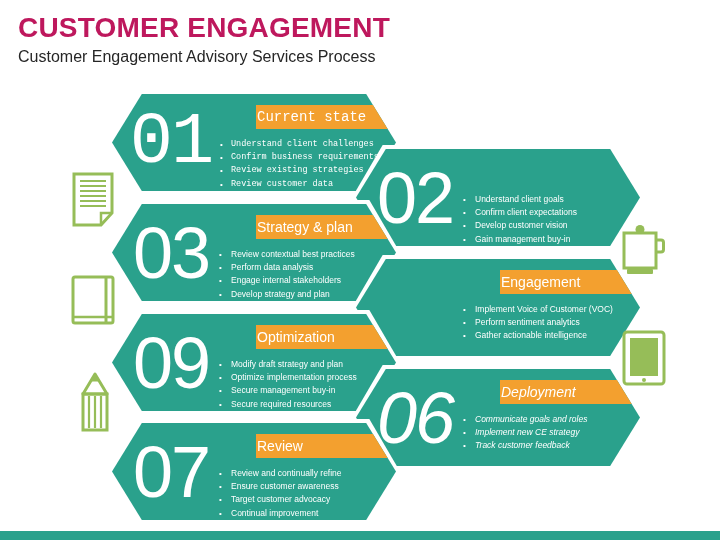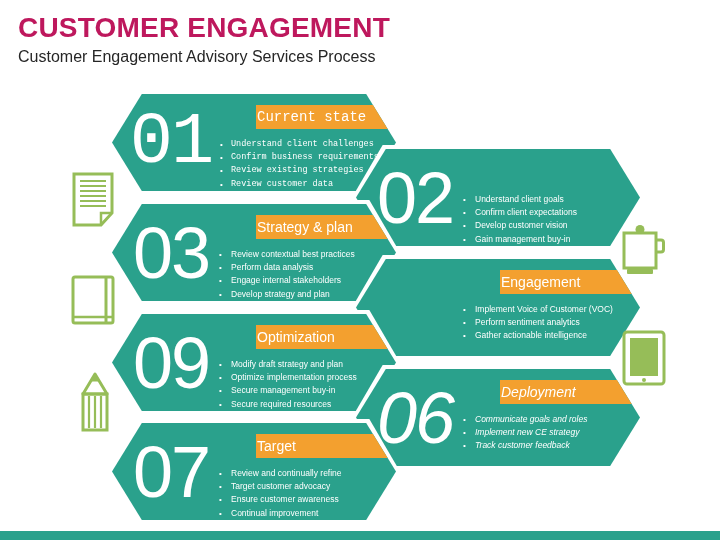--- a/index.html
+++ b/index.html
@@ -157,25 +157,25 @@
         <li>Communicate goals and roles</li>
         <li>Implement new CE strategy</li>
         <li>Track customer feedback</li>
       </ul>
     </div>
   </div>
 
   <div class="hex p7">
     <div class="hex-body">
       <div class="hex-num">07</div>
-      <div class="hex-band">Target</div>
+      <div class="hex-band">Review</div>
       <ul class="hex-bullets">
         <li>Review and continually refine</li>
+        <li>Ensure customer awareness</li>
         <li>Target customer advocacy</li>
-        <li>Ensure customer awareness</li>
         <li>Continual improvement</li>
       </ul>
     </div>
   </div>
 
   <span class="icon i-doc">
     <svg width="46" height="58" viewBox="0 0 46 58" fill="none">
       <path d="M4 3 H42 V42 L31 54 H4 Z" stroke="#96bd58" stroke-width="3"></path>
       <path d="M42 42 L31 42 L31 54" stroke="#96bd58" stroke-width="2.5" fill="none"></path>
       <path d="M10 10 H36 M10 15 H36 M10 20 H36 M10 25 H36 M10 30 H36 M10 35 H36" stroke="#96bd58" stroke-width="2.2"></path>

